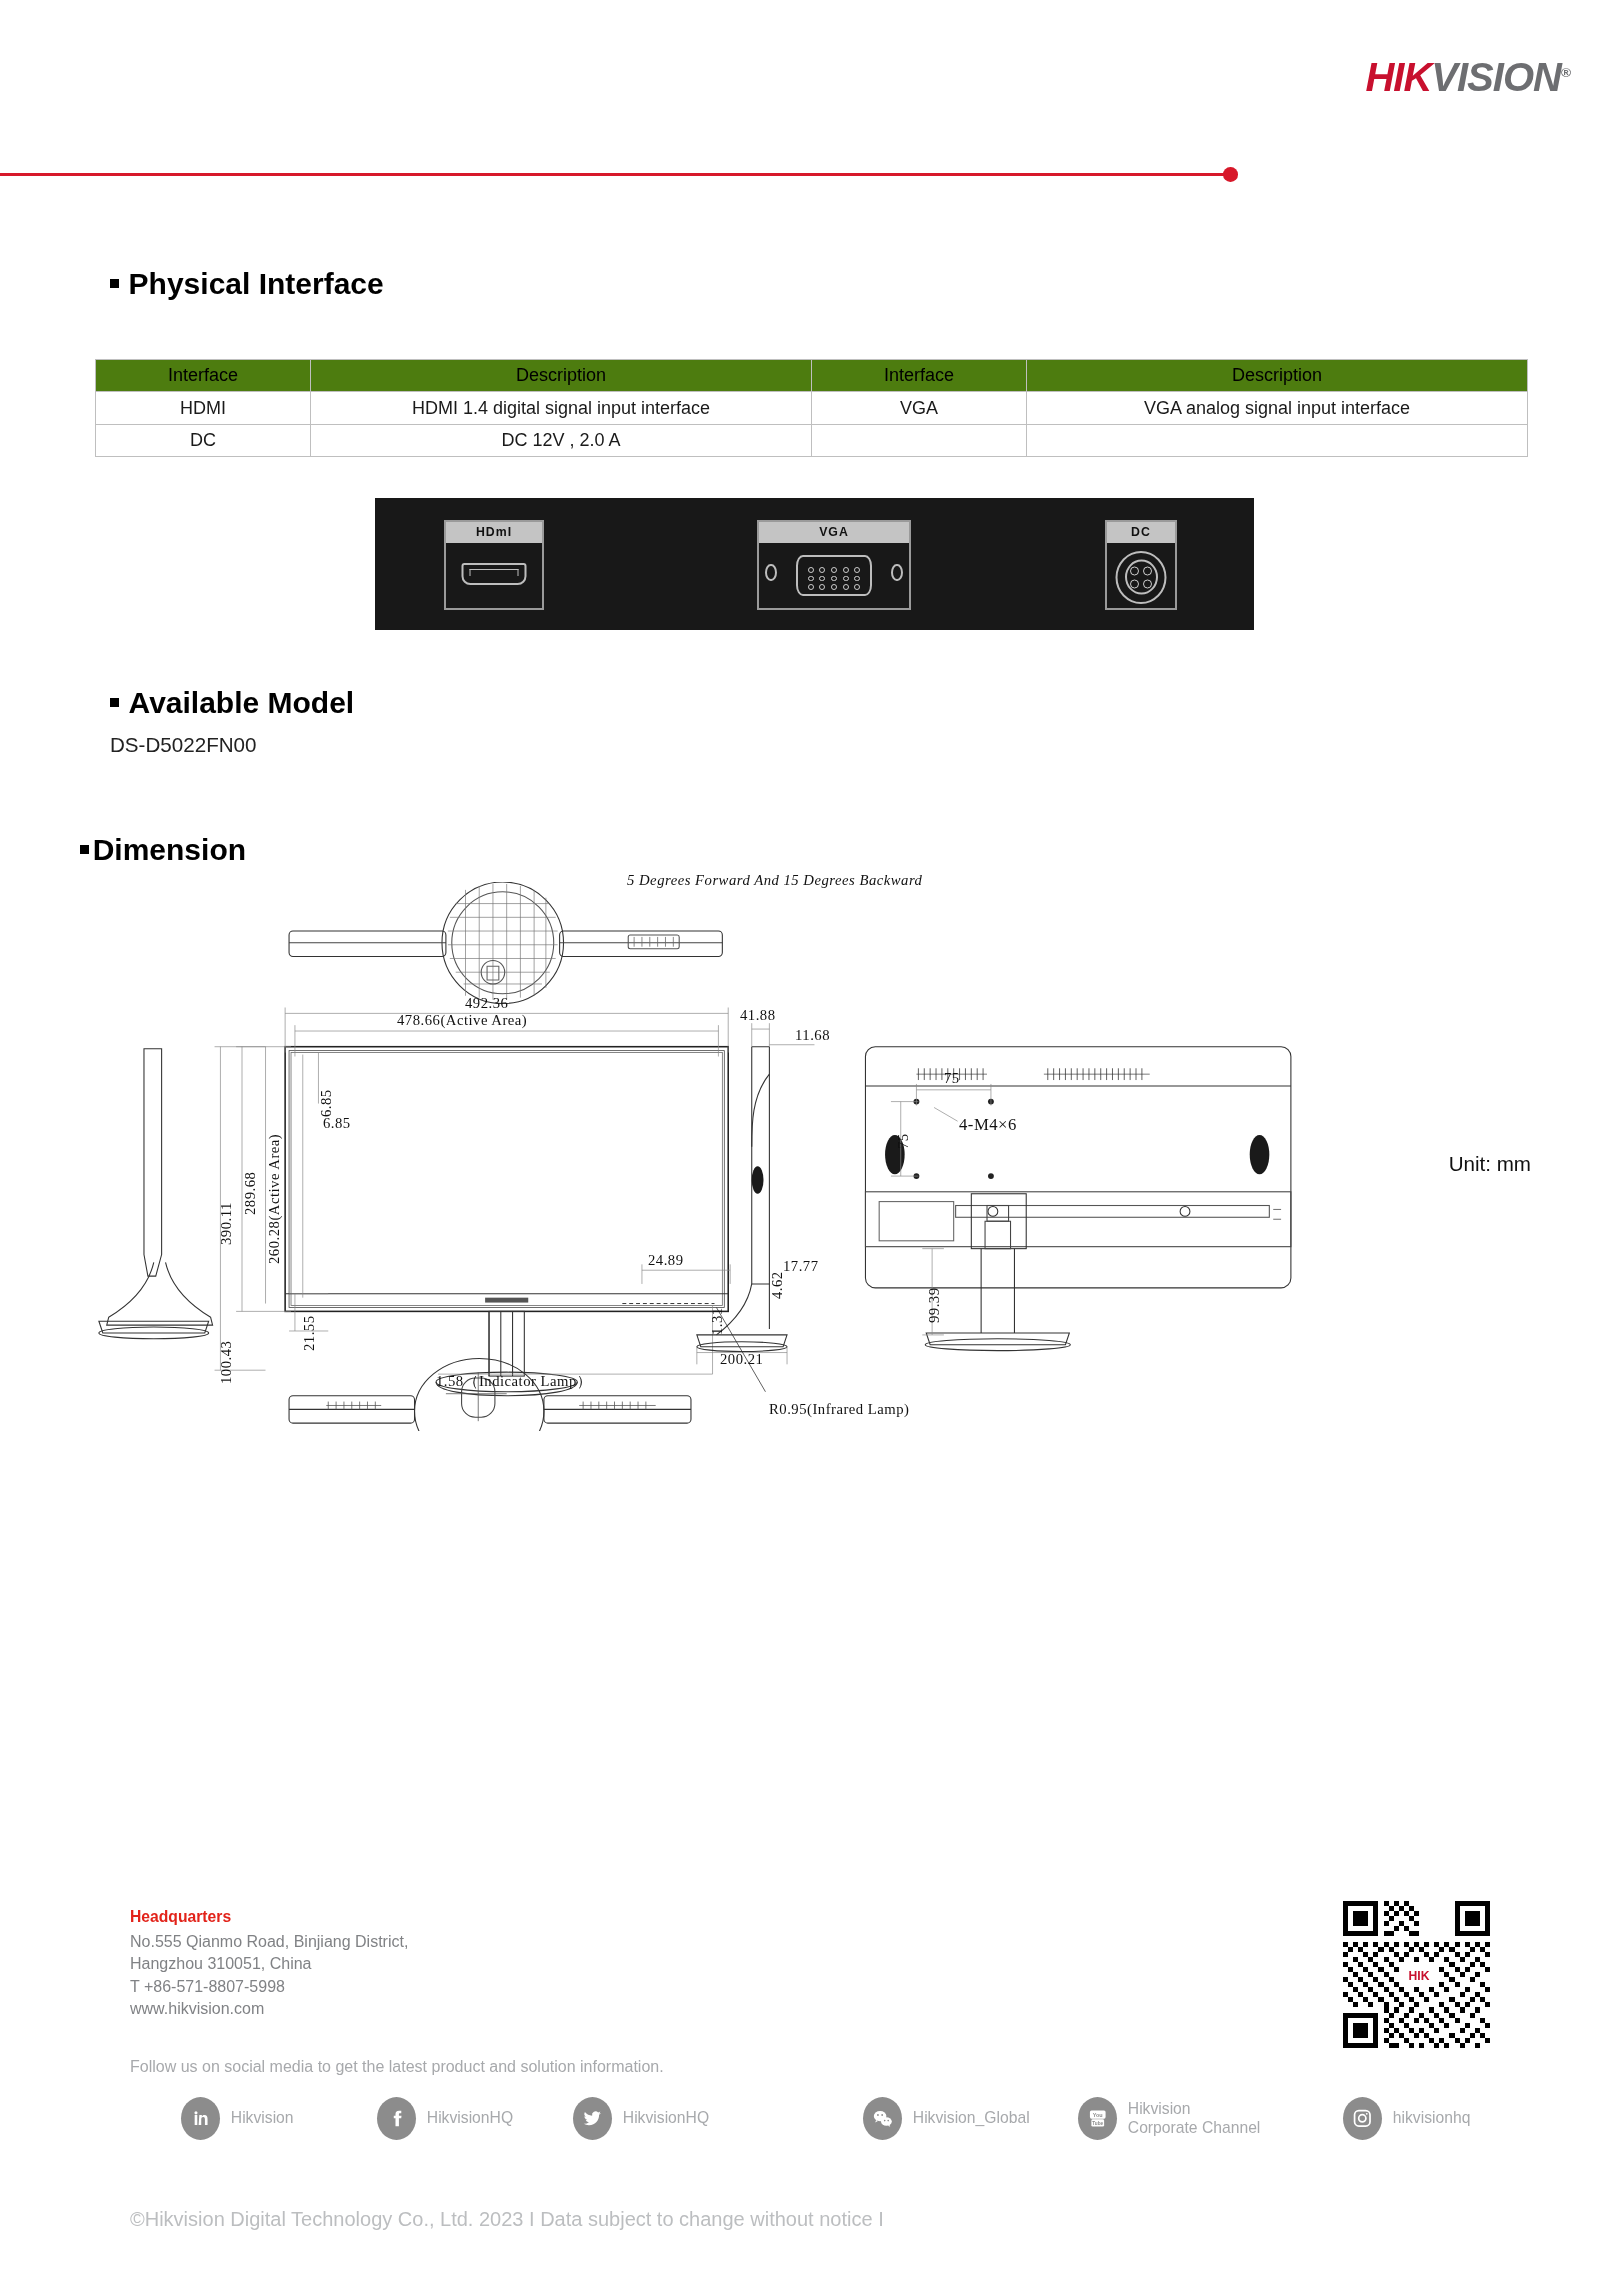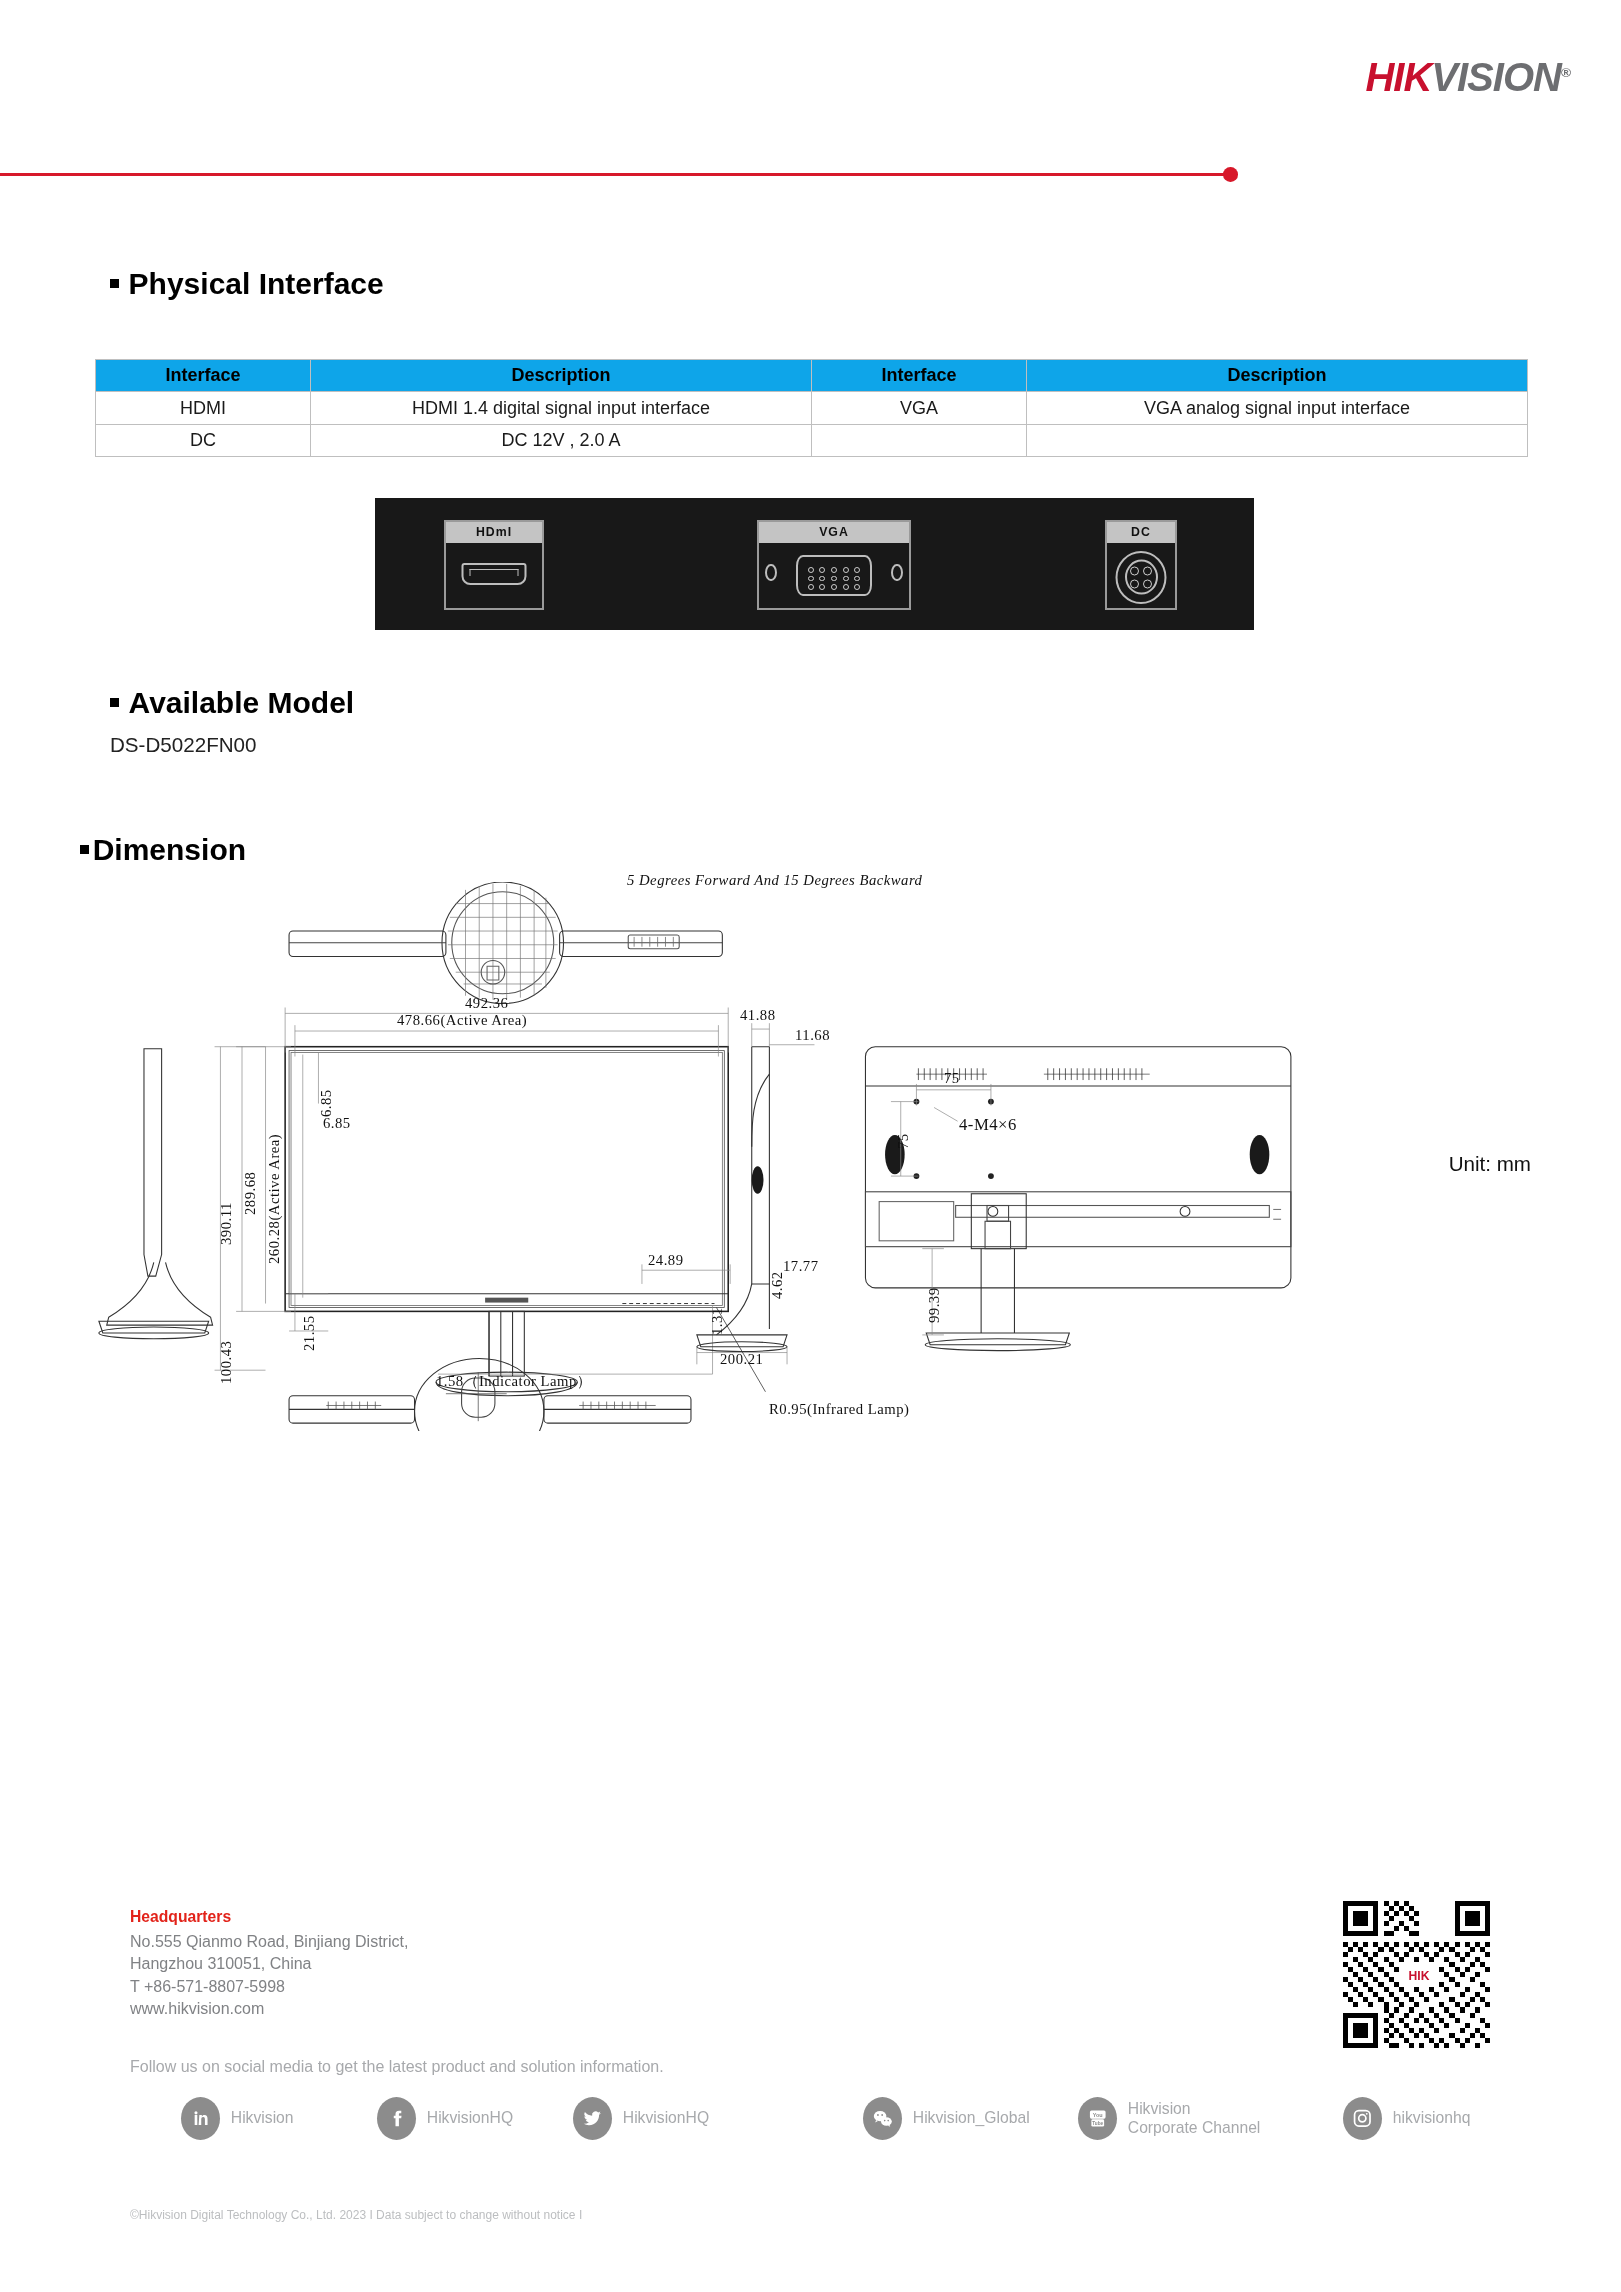--- a/index.html
+++ b/index.html
@@ -28,21 +28,21 @@
   #h-model{left:110px;top:686px;font-size:30px;}
   #h-dimension{left:80px;top:833px;font-size:30px;}
   #h-dimension .bullet{margin-right:3.9px;}
 
   .model-text{position:absolute;left:110px;top:733px;font-size:20.6px;color:#222;}
 
   
   .tbl{position:absolute;left:95px;top:359px;width:1433px;border-collapse:collapse;
        font-size:18px;}
   .tbl td,.tbl th{border:1px solid #bfbfbf;text-align:center;padding:4.9px 3.9px;height:21.6px;}
-  .tbl th{background:#0ea5e9;font-weight:bold;color:#000;}
+  .tbl th{background:#4d7c0f;font-weight:normal;color:#000;}
   .tbl td{background:#ffffff;color:#1a1a1a;}
   .c-if{width:211px;}
   .c-desc{width:506px;}
 
   
   .panel{position:absolute;left:375px;top:498px;width:879px;height:132px;background:#181818;}
   .conn{position:absolute;top:21.6px;width:100px;height:90px;
         border:2px solid #9a9a9a;box-sizing:border-box;}
   .conn .cap{height:21.6px;background:#c4c4c4;color:#111;font-size:12.3px;
              font-weight:bold;line-height:21.6px;text-align:center;letter-spacing:1px;}
@@ -86,21 +86,21 @@
 
   .social{position:absolute;top:2096px;height:45px;display:flex;align-items:center;}
   .social .circle{width:39px;height:43px;border-radius:50%;background:#8c8c8c;
                   display:flex;align-items:center;justify-content:center;
                   color:#fff;flex:0 0 auto;}
   .social .lbl{margin-left:10.8px;color:#a7a9ac;font-size:15.7px;line-height:1.18;}
   #soc-linkedin{left:181px;} #soc-facebook{left:377px;} #soc-twitter{left:573px;}
   #soc-wechat{left:863px;} #soc-youtube{left:1078px;} #soc-instagram{left:1343px;}
 
   .qr{position:absolute;left:1343px;top:1901px;width:147px;height:147px;}
-  .copyright{position:absolute;left:130px;top:2208px;color:#bcbec0;font-size:12px;}
+  .copyright{position:absolute;left:130px;top:2208px;color:#bcbec0;font-size:20px;}
 </style>
 </head>
 <body>
 
 <div class="page">
 
   <div class="logo">
     <span class="hik">HIK</span><span class="vis">VISION</span><span class="reg">®</span>
   </div>
   <div class="rule"></div>

